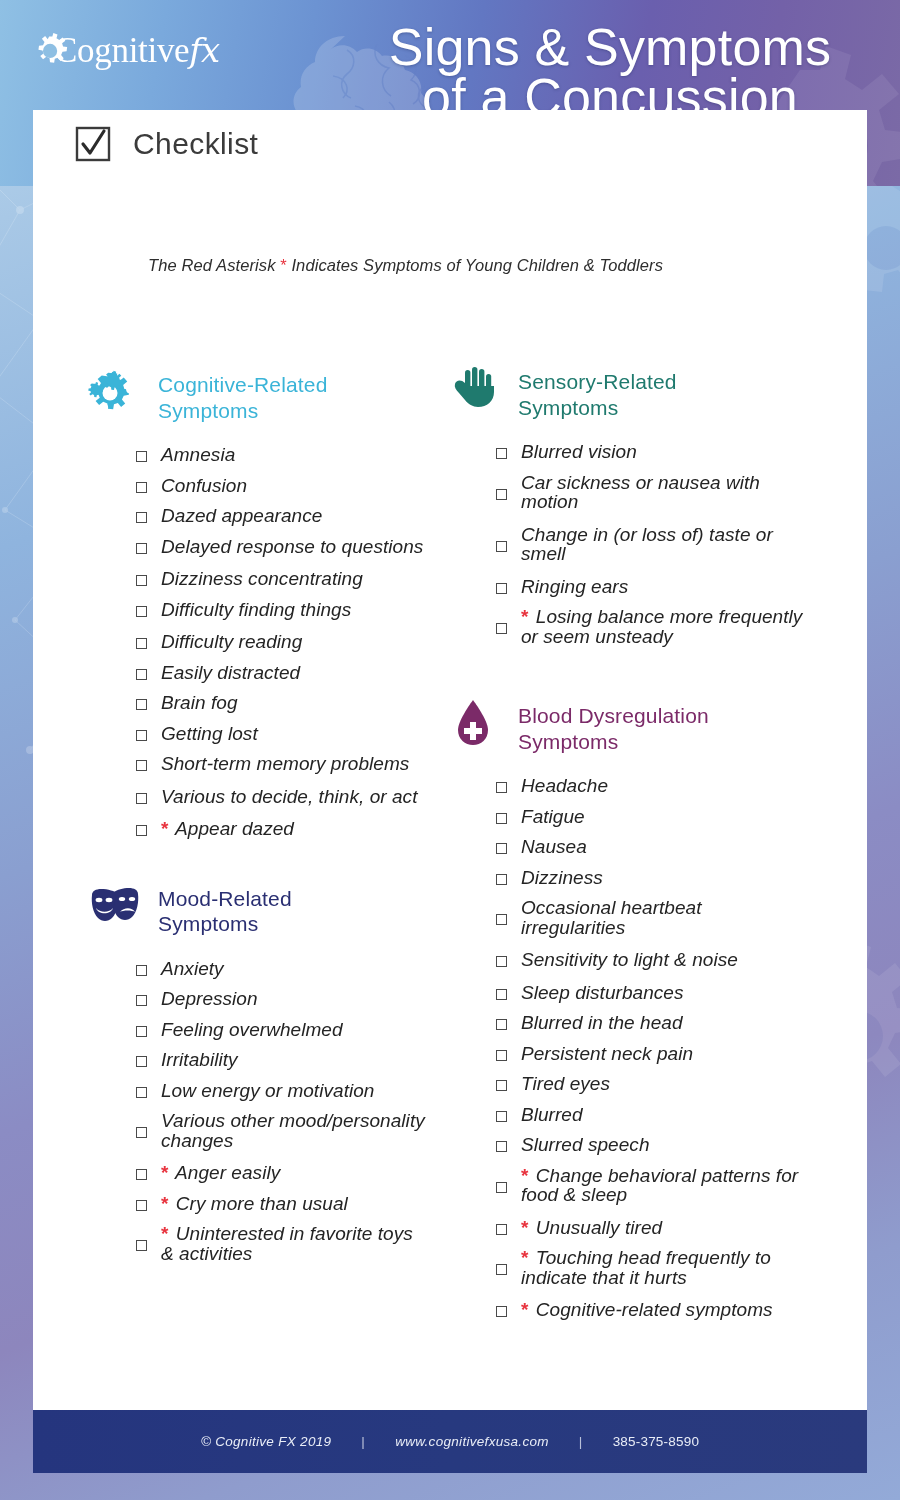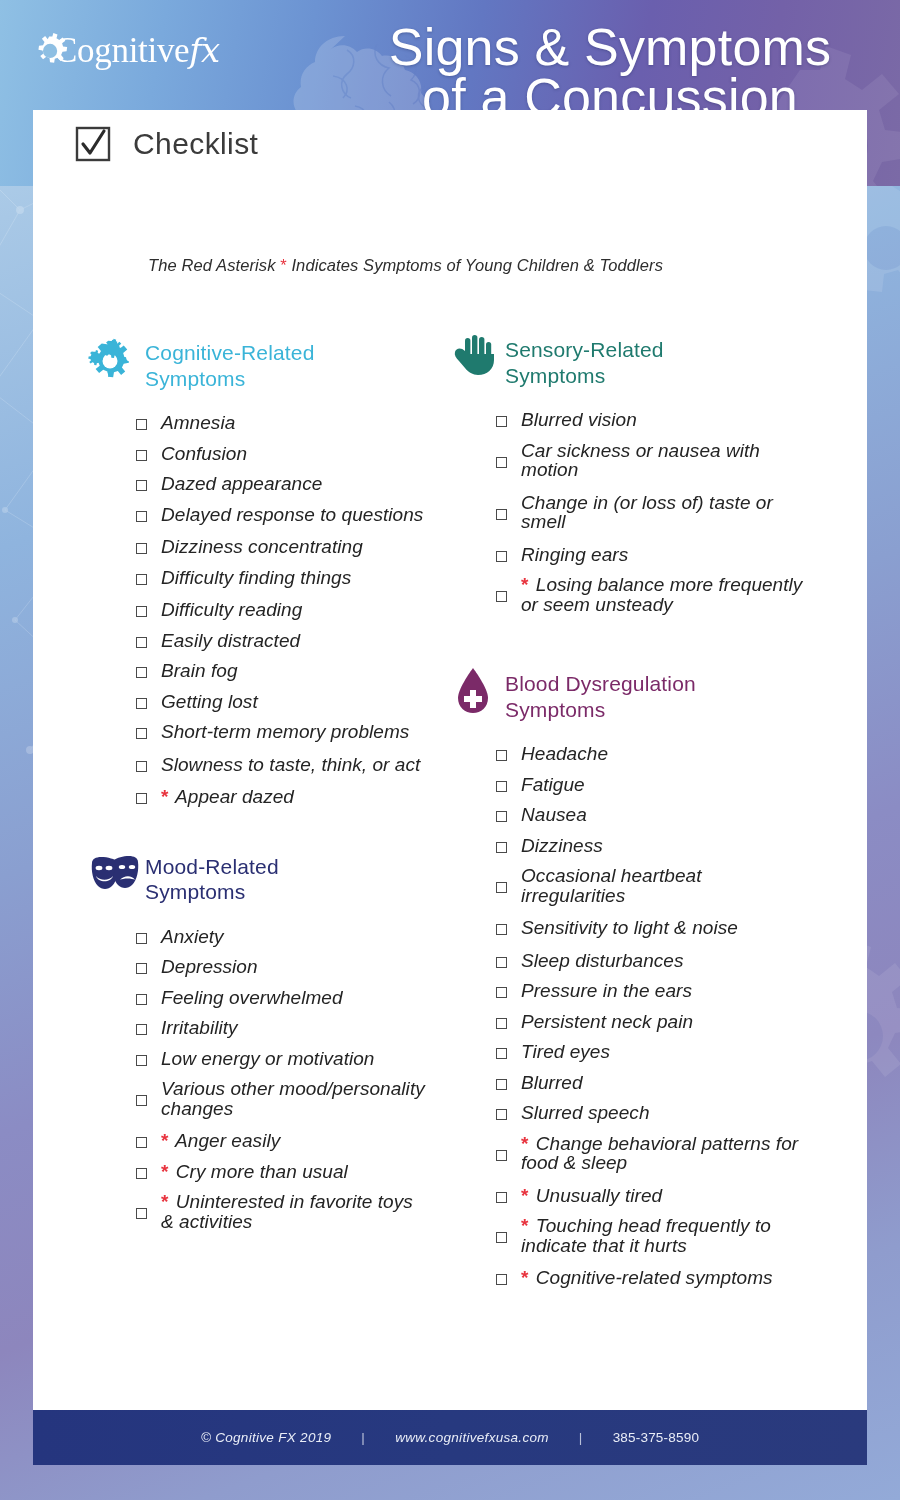--- a/index.html
+++ b/index.html
@@ -113,22 +113,23 @@
   }
   #asterisk-note .star { color:#e8343f; font-style:normal; }
 
   .column { position:absolute; }
   #col-left  { left:88px;  top:335px; width:340px; }
   #col-right { left:448px; top:332px; width:360px; }
 
   .section { margin-bottom:0; }
 
   .section-head {
-    display:flex; align-items:flex-start; gap:3px;
+    display:flex; align-items:flex-start; gap:16px;
     margin-bottom:22px;
+    margin-top:32px;
   }
   .section-icon { width:54px; height:52px; flex:0 0 54px; }
   .section-title {
     font-size:21px; line-height:25.5px; font-weight:400;
     letter-spacing:.15px; padding-top:5px;
   }
 
   .items { list-style:none; padding-left:48px; }
   .item {
     display:flex; align-items:center;
@@ -143,21 +144,21 @@
   .item .txt { flex:1 1 auto; }
   .item .star { color:#e8343f; font-style:normal; font-weight:600; margin-right:2px; }
 
   
   .item.one  { margin-bottom:11px; }
   .item.two  { margin-bottom:13px; }
 
   
   #footer {
     position:absolute; left:33px; top:1410px;
-    width:834px; height:55px;
+    width:834px; height:63px;
     background:linear-gradient(90deg,#25357e 0%, #27397f 50%, #2a3a7d 100%);
     display:flex; align-items:center; justify-content:center;
     gap:30px;
   }
   #footer span, #footer .sep {
     color:#e9edf7; font-size:13.5px; font-style:italic; letter-spacing:.3px;
   }
   #footer .sep { opacity:.75; font-style:normal; }
   #footer #footer-phone { font-style:normal; letter-spacing:.2px; }
 </style>
@@ -329,21 +330,21 @@
           <li class="item one">
             <span class="cbox"></span>
             <span class="txt">Getting lost</span>
           </li>
           <li class="item two">
             <span class="cbox"></span>
             <span class="txt">Short-term memory problems</span>
           </li>
           <li class="item two">
             <span class="cbox"></span>
-            <span class="txt">Slowness to taste, think, or act</span>
+            <span class="txt">Various to decide, think, or act</span>
           </li>
           <li class="item one">
             <span class="cbox"></span>
             <span class="txt"><span class="star">*</span> Appear dazed</span>
           </li>
         </ul>
     </div>
 
     <div class="section" style="margin-top:42px">
       <div class="section-head">
@@ -485,21 +486,21 @@
           <li class="item two">
             <span class="cbox"></span>
             <span class="txt">Sensitivity to light &amp; noise</span>
           </li>
           <li class="item one">
             <span class="cbox"></span>
             <span class="txt">Sleep disturbances</span>
           </li>
           <li class="item one">
             <span class="cbox"></span>
-            <span class="txt">Pressure in the ears</span>
+            <span class="txt">Blurred in the head</span>
           </li>
           <li class="item one">
             <span class="cbox"></span>
             <span class="txt">Persistent neck pain</span>
           </li>
           <li class="item one">
             <span class="cbox"></span>
             <span class="txt">Tired eyes</span>
           </li>
           <li class="item one">

